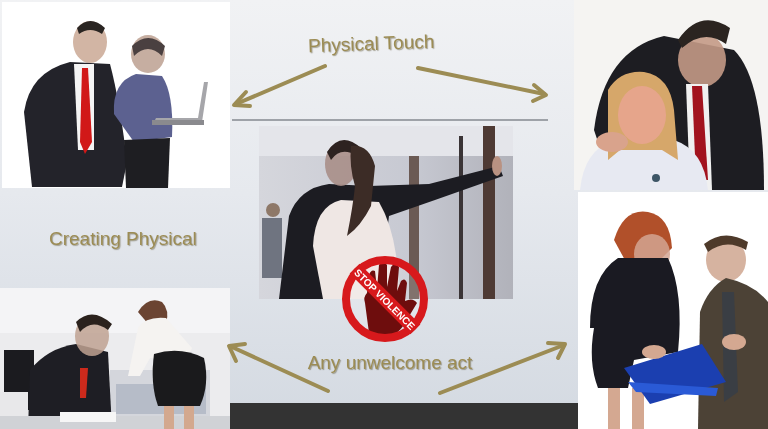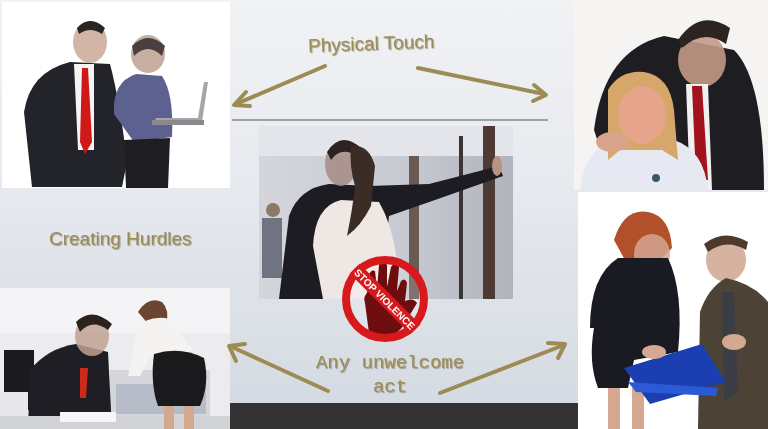--- a/index.html
+++ b/index.html
@@ -17,21 +17,21 @@
     position: absolute; left: 230px; top: 403px; width: 348px; height: 26px;
     background: #333333;
   }
   .label {
     position: absolute; color: #9c8c54; font-size: 19px; line-height: 1.1;
     text-shadow: 1px 1px 1px rgba(80,70,40,0.45);
     text-align: center; white-space: nowrap;
   }
   #lbl-physical { left: 308px; top: 34px; transform: rotate(-2deg); }
   #lbl-hurdles  { left: 49px; top: 229px; }
-  #lbl-unwelcome { left: 305px; top: 351px; width: 170px; white-space: normal; line-height: 24px; font-family: Liberation Mono, monospace; }
+  #lbl-unwelcome { left: 305px; top: 351px; width: 170px; white-space: normal; line-height: 24px; }
 
   .photo { position: absolute; overflow: hidden; }
   .photo svg { display: block; width: 100%; height: 100%; }
   #photo-tl { left: 2px;   top: 2px;   width: 228px; height: 186px; }
   #photo-tr { left: 574px; top: 0px;   width: 194px; height: 190px; }
   #photo-center { left: 259px; top: 126px; width: 254px; height: 173px; }
   #photo-bl { left: 0px;   top: 288px; width: 230px; height: 141px; }
   #photo-br { left: 578px; top: 192px; width: 190px; height: 237px; }
 
   .arrows { position: absolute; left: 0; top: 0; width: 768px; height: 429px; pointer-events: none; }
@@ -193,16 +193,16 @@
 
     <circle cx="46" cy="46" r="39" fill="none" stroke="#d7191c" stroke-width="8"></circle>
 
     <g transform="rotate(45 46 46)">
       <rect x="3" y="39" width="86" height="14" fill="#d7191c"></rect>
       <text x="46" y="50" text-anchor="middle" font-family="Liberation Sans, sans-serif" font-weight="bold" font-size="10" fill="#ffffff">STOP VIOLENCE</text>
     </g>
   </svg>
 
   <div class="label" id="lbl-physical">Physical Touch</div>
-  <div class="label" id="lbl-hurdles">Creating Hurdles</div>
+  <div class="label" id="lbl-hurdles">Creating Physical</div>
   <div class="label" id="lbl-unwelcome">Any unwelcome act</div>
 
 </div>
 
 </body></html>

